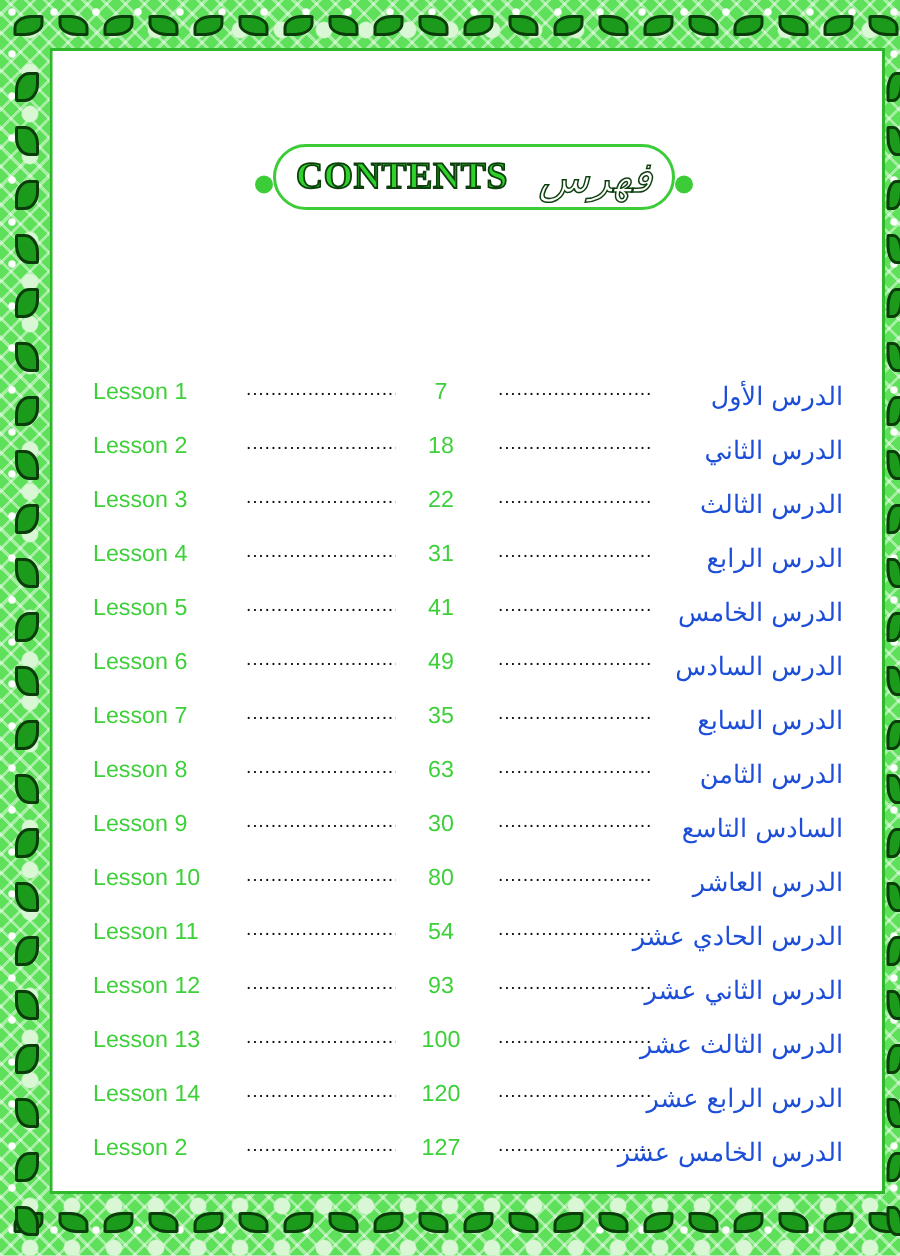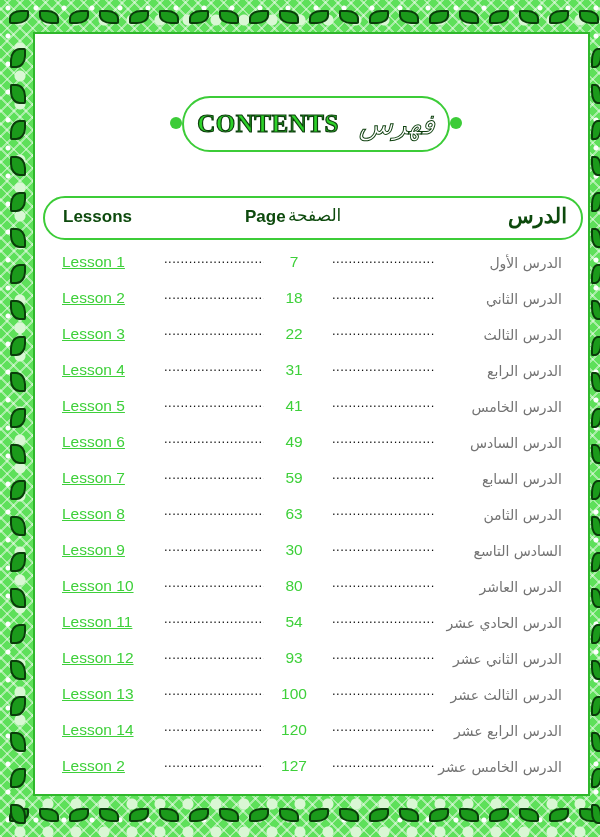--- a/index.html
+++ b/index.html
@@ -22,21 +22,21 @@
   }
   .leaf.alt { border-radius: 10% 60% 10% 60%; }
   .leaf-col { position: absolute; display: flex; flex-direction: column; pointer-events: none; }
   .leaf-col .leaf { margin: 8px 0; width: 12px; height: 16px; }
 
   .panel {
     position: absolute; left: 33px; top: 32px; width: 557px; height: 764px;
     background: #ffffff; border: 2px solid #2fb82b; box-sizing: border-box;
   }
   .title-banner {
-    position: absolute; left: 147px; top: 62px; width: 268px; height: 56px;
+    position: absolute; left: 147px; top: 62px; width: 268px; height: 44px;
     border: 2px solid #3ccc38; border-radius: 30px; box-sizing: border-box;
     display: flex; align-items: center; justify-content: center; gap: 20px;
   }
   .title-banner::before, .title-banner::after {
     content: ""; position: absolute; top: 19px; width: 12px; height: 12px;
     background: #3ccc38; border-radius: 50%;
   }
   .title-banner::before { left: -14px; }
   .title-banner::after { right: -14px; }
   .title-en {
@@ -61,25 +61,25 @@
     position: absolute; left: 243px; top: 7px; font-family: "DejaVu Serif", serif;
     font-size: 17px; color: #0d4a0d;
   }
   .hdr-lesson-ar {
     position: absolute; right: 14px; top: 5px; font-family: "DejaVu Serif", serif;
     font-size: 21px; color: #0d4a0d; font-weight: bold;
   }
   .rows { position: absolute; left: 0; top: 213px; width: 100%; }
   .row { position: relative; height: 36px; }
   .row > span { position: absolute; top: 6px; }
-  .c-lesson { left: 27px; font-size: 15.5px; color: #3ed03a; text-decoration: underline; }
+  .c-lesson { left: 27px; font-size: 15.5px; color: #3ed03a; }
   .c-dots1 { left: 129px; width: 100px; font-size: 13px; color: #111; overflow: hidden; white-space: nowrap; letter-spacing: 0.5px; top: 4px !important; }
   .c-page { left: 242px; width: 34px; text-align: center; font-size: 15.5px; color: #3ed03a; }
   .c-dots2 { left: 297px; width: 102px; font-size: 13px; color: #111; overflow: hidden; white-space: nowrap; letter-spacing: 0.5px; top: 4px !important; }
-  .c-ar { right: 26px; direction: rtl; font-family: "DejaVu Sans", sans-serif; font-size: 14px; color: #737373; top: 8px !important; }
+  .c-ar { right: 26px; direction: rtl; font-family: "DejaVu Sans", sans-serif; font-size: 17px; color: #1d4ed8; top: 8px !important; }
 </style>
 </head>
 <body>
 
 <div class="leaf-row" style="left:4px; top:10px;">
   <i class="leaf"></i>
     <i class="leaf alt"></i>
     <i class="leaf"></i>
     <i class="leaf alt"></i>
     <i class="leaf"></i>
@@ -170,127 +170,121 @@
     <i class="leaf alt" style="width:7px"></i>
 </div>
 
 <div class="panel">
 
   <div class="title-banner">
     <span class="title-en">CONTENTS</span>
     <span class="title-ar">فهرس</span>
   </div>
 
-  <div class="header-bar">
-    <span class="hdr-lessons">Lessons</span>
-    <span class="hdr-page">Page</span>
-    <span class="hdr-page-ar">الصفحة</span>
-    <span class="hdr-lesson-ar">الدرس</span>
+
+  <div class="rows">
+    <div class="row">
+      <span class="c-lesson">Lesson 1</span>
+      <span class="c-dots1">..............................</span>
+      <span class="c-page">7</span>
+      <span class="c-dots2">..............................</span>
+      <span class="c-ar">الدرس الأول</span>
+    </div>
+    <div class="row">
+      <span class="c-lesson">Lesson 2</span>
+      <span class="c-dots1">..............................</span>
+      <span class="c-page">18</span>
+      <span class="c-dots2">..............................</span>
+      <span class="c-ar">الدرس الثاني</span>
+    </div>
+    <div class="row">
+      <span class="c-lesson">Lesson 3</span>
+      <span class="c-dots1">..............................</span>
+      <span class="c-page">22</span>
+      <span class="c-dots2">..............................</span>
+      <span class="c-ar">الدرس الثالث</span>
+    </div>
+    <div class="row">
+      <span class="c-lesson">Lesson 4</span>
+      <span class="c-dots1">..............................</span>
+      <span class="c-page">31</span>
+      <span class="c-dots2">..............................</span>
+      <span class="c-ar">الدرس الرابع</span>
+    </div>
+    <div class="row">
+      <span class="c-lesson">Lesson 5</span>
+      <span class="c-dots1">..............................</span>
+      <span class="c-page">41</span>
+      <span class="c-dots2">..............................</span>
+      <span class="c-ar">الدرس الخامس</span>
+    </div>
+    <div class="row">
+      <span class="c-lesson">Lesson 6</span>
+      <span class="c-dots1">..............................</span>
+      <span class="c-page">49</span>
+      <span class="c-dots2">..............................</span>
+      <span class="c-ar">الدرس السادس</span>
+    </div>
+    <div class="row">
+      <span class="c-lesson">Lesson 7</span>
+      <span class="c-dots1">..............................</span>
+      <span class="c-page">35</span>
+      <span class="c-dots2">..............................</span>
+      <span class="c-ar">الدرس السابع</span>
+    </div>
+    <div class="row">
+      <span class="c-lesson">Lesson 8</span>
+      <span class="c-dots1">..............................</span>
+      <span class="c-page">63</span>
+      <span class="c-dots2">..............................</span>
+      <span class="c-ar">الدرس الثامن</span>
+    </div>
+    <div class="row">
+      <span class="c-lesson">Lesson 9</span>
+      <span class="c-dots1">..............................</span>
+      <span class="c-page">30</span>
+      <span class="c-dots2">..............................</span>
+      <span class="c-ar">السادس التاسع</span>
+    </div>
+    <div class="row">
+      <span class="c-lesson">Lesson 10</span>
+      <span class="c-dots1">..............................</span>
+      <span class="c-page">80</span>
+      <span class="c-dots2">..............................</span>
+      <span class="c-ar">الدرس العاشر</span>
+    </div>
+    <div class="row">
+      <span class="c-lesson">Lesson 11</span>
+      <span class="c-dots1">..............................</span>
+      <span class="c-page">54</span>
+      <span class="c-dots2">..............................</span>
+      <span class="c-ar">الدرس الحادي عشر</span>
+    </div>
+    <div class="row">
+      <span class="c-lesson">Lesson 12</span>
+      <span class="c-dots1">..............................</span>
+      <span class="c-page">93</span>
+      <span class="c-dots2">..............................</span>
+      <span class="c-ar">الدرس الثاني عشر</span>
+    </div>
+    <div class="row">
+      <span class="c-lesson">Lesson 13</span>
+      <span class="c-dots1">..............................</span>
+      <span class="c-page">100</span>
+      <span class="c-dots2">..............................</span>
+      <span class="c-ar">الدرس الثالث عشر</span>
+    </div>
+    <div class="row">
+      <span class="c-lesson">Lesson 14</span>
+      <span class="c-dots1">..............................</span>
+      <span class="c-page">120</span>
+      <span class="c-dots2">..............................</span>
+      <span class="c-ar">الدرس الرابع عشر</span>
+    </div>
+    <div class="row">
+      <span class="c-lesson">Lesson 2</span>
+      <span class="c-dots1">..............................</span>
+      <span class="c-page">127</span>
+      <span class="c-dots2">..............................</span>
+      <span class="c-ar">الدرس الخامس عشر</span>
+    </div>
   </div>
-
-  <div class="rows">
-    <div class="row">
-      <span class="c-lesson">Lesson 1</span>
-      <span class="c-dots1">..............................</span>
-      <span class="c-page">7</span>
-      <span class="c-dots2">..............................</span>
-      <span class="c-ar">الدرس الأول</span>
-    </div>
-    <div class="row">
-      <span class="c-lesson">Lesson 2</span>
-      <span class="c-dots1">..............................</span>
-      <span class="c-page">18</span>
-      <span class="c-dots2">..............................</span>
-      <span class="c-ar">الدرس الثاني</span>
-    </div>
-    <div class="row">
-      <span class="c-lesson">Lesson 3</span>
-      <span class="c-dots1">..............................</span>
-      <span class="c-page">22</span>
-      <span class="c-dots2">..............................</span>
-      <span class="c-ar">الدرس الثالث</span>
-    </div>
-    <div class="row">
-      <span class="c-lesson">Lesson 4</span>
-      <span class="c-dots1">..............................</span>
-      <span class="c-page">31</span>
-      <span class="c-dots2">..............................</span>
-      <span class="c-ar">الدرس الرابع</span>
-    </div>
-    <div class="row">
-      <span class="c-lesson">Lesson 5</span>
-      <span class="c-dots1">..............................</span>
-      <span class="c-page">41</span>
-      <span class="c-dots2">..............................</span>
-      <span class="c-ar">الدرس الخامس</span>
-    </div>
-    <div class="row">
-      <span class="c-lesson">Lesson 6</span>
-      <span class="c-dots1">..............................</span>
-      <span class="c-page">49</span>
-      <span class="c-dots2">..............................</span>
-      <span class="c-ar">الدرس السادس</span>
-    </div>
-    <div class="row">
-      <span class="c-lesson">Lesson 7</span>
-      <span class="c-dots1">..............................</span>
-      <span class="c-page">59</span>
-      <span class="c-dots2">..............................</span>
-      <span class="c-ar">الدرس السابع</span>
-    </div>
-    <div class="row">
-      <span class="c-lesson">Lesson 8</span>
-      <span class="c-dots1">..............................</span>
-      <span class="c-page">63</span>
-      <span class="c-dots2">..............................</span>
-      <span class="c-ar">الدرس الثامن</span>
-    </div>
-    <div class="row">
-      <span class="c-lesson">Lesson 9</span>
-      <span class="c-dots1">..............................</span>
-      <span class="c-page">30</span>
-      <span class="c-dots2">..............................</span>
-      <span class="c-ar">السادس التاسع</span>
-    </div>
-    <div class="row">
-      <span class="c-lesson">Lesson 10</span>
-      <span class="c-dots1">..............................</span>
-      <span class="c-page">80</span>
-      <span class="c-dots2">..............................</span>
-      <span class="c-ar">الدرس العاشر</span>
-    </div>
-    <div class="row">
-      <span class="c-lesson">Lesson 11</span>
-      <span class="c-dots1">..............................</span>
-      <span class="c-page">54</span>
-      <span class="c-dots2">..............................</span>
-      <span class="c-ar">الدرس الحادي عشر</span>
-    </div>
-    <div class="row">
-      <span class="c-lesson">Lesson 12</span>
-      <span class="c-dots1">..............................</span>
-      <span class="c-page">93</span>
-      <span class="c-dots2">..............................</span>
-      <span class="c-ar">الدرس الثاني عشر</span>
-    </div>
-    <div class="row">
-      <span class="c-lesson">Lesson 13</span>
-      <span class="c-dots1">..............................</span>
-      <span class="c-page">100</span>
-      <span class="c-dots2">..............................</span>
-      <span class="c-ar">الدرس الثالث عشر</span>
-    </div>
-    <div class="row">
-      <span class="c-lesson">Lesson 14</span>
-      <span class="c-dots1">..............................</span>
-      <span class="c-page">120</span>
-      <span class="c-dots2">..............................</span>
-      <span class="c-ar">الدرس الرابع عشر</span>
-    </div>
-    <div class="row">
-      <span class="c-lesson">Lesson 2</span>
-      <span class="c-dots1">..............................</span>
-      <span class="c-page">127</span>
-      <span class="c-dots2">..............................</span>
-      <span class="c-ar">الدرس الخامس عشر</span>
-    </div>
-  </div>
 </div>
 
 </body></html>

